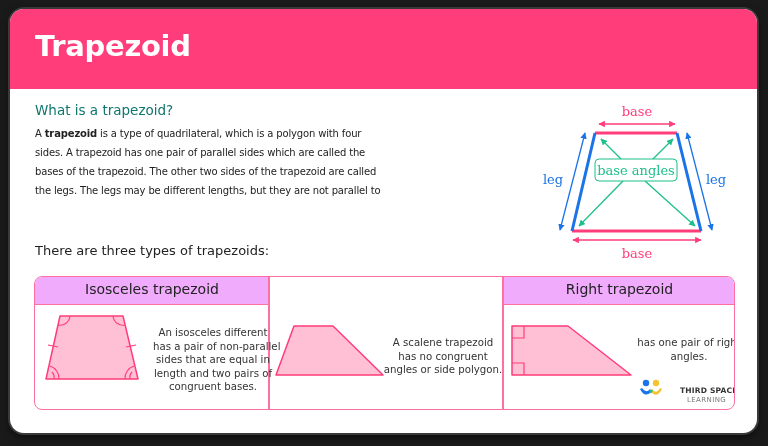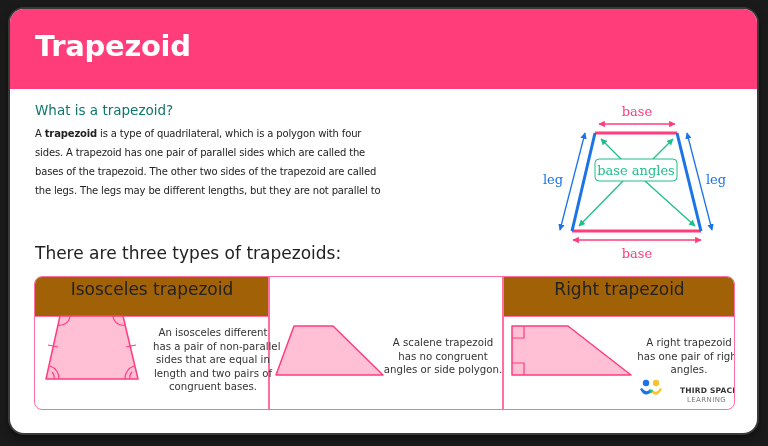--- a/index.html
+++ b/index.html
@@ -27,33 +27,33 @@
     font-size: 13.5px; color: #0f766e; white-space: nowrap;
   }
   .para {
     position: absolute; left: 25px; top: 115px; width: 510px;
     font-size: 10px; line-height: 19px; color: #222; letter-spacing: -0.15px;
   }
   .para .line { display: block; white-space: nowrap; }
   .para b { font-weight: bold; }
   .types-intro {
     position: absolute; left: 25px; top: 234px;
-    font-size: 17px; color: #222; white-space: nowrap;
+    font-size: 13px; color: #222; white-space: nowrap;
   }
   .diagram { position: absolute; left: 0; top: 0; width: 768px; height: 446px; pointer-events: none; }
 
   .table {
     position: absolute; left: 24px; top: 267px; width: 701px; height: 134px;
     border: 1.5px solid #ff6fa0; border-radius: 8px; overflow: hidden;
     box-sizing: border-box;
   }
   .th {
-    position: absolute; top: 0; height: 40px; background: #a16207;
+    position: absolute; top: 0; height: 28px; background: #f0abfc;
     border-bottom: 1.5px solid #ff6fa0; box-sizing: border-box;
-    font-size: 17px; color: #222; text-align: center; line-height: 25px;
+    font-size: 14px; color: #222; text-align: center; line-height: 25px;
   }
   .col-div { position: absolute; top: 0; width: 1.5px; height: 100%; background: #ff6fa0; }
   .cell-text {
     position: absolute; font-size: 10.2px; line-height: 13.6px; color: #333;
     text-align: center; white-space: nowrap;
   }
   .cell-text .line { display: block; }
   .logo-text {
     position: absolute; font-size: 7.5px; font-weight: bold; color: #333; letter-spacing: 0.2px;
     white-space: nowrap;
@@ -94,21 +94,20 @@
       <span class="line">sides that are equal in</span>
       <span class="line">length and two pairs of</span>
       <span class="line">congruent bases.</span>
     </div>
     <div class="cell-text" style="left:348px;top:59px;width:120px;">
       <span class="line">A scalene trapezoid</span>
       <span class="line">has no congruent</span>
       <span class="line">angles or side polygon.</span>
     </div>
     <div class="cell-text" style="left:594px;top:59px;width:120px;">
-      <span class="line">A right trapezoid</span>
       <span class="line">has one pair of right</span>
       <span class="line">angles.</span>
     </div>
 
     <div class="logo-text" style="left:645px;top:109px;">THIRD SPACE</div>
     <div class="logo-sub" style="left:652px;top:119px;">LEARNING</div>
   </div>
 </div>
 
 <svg class="diagram" viewBox="0 0 768 446" xmlns="http://www.w3.org/2000/svg">

